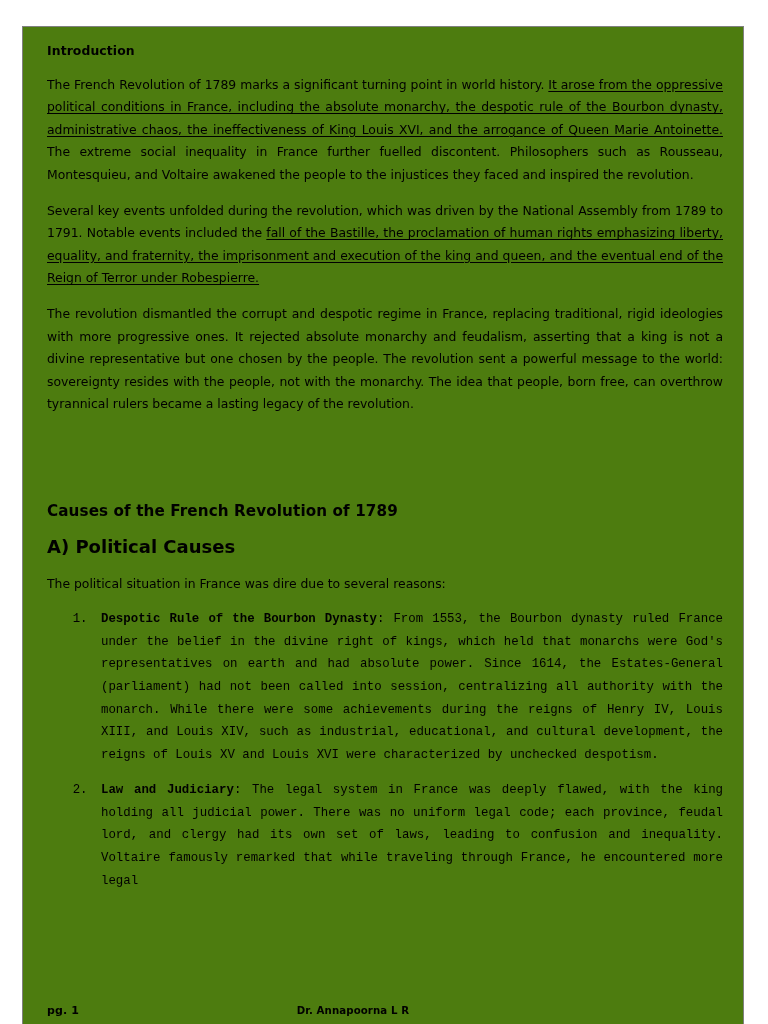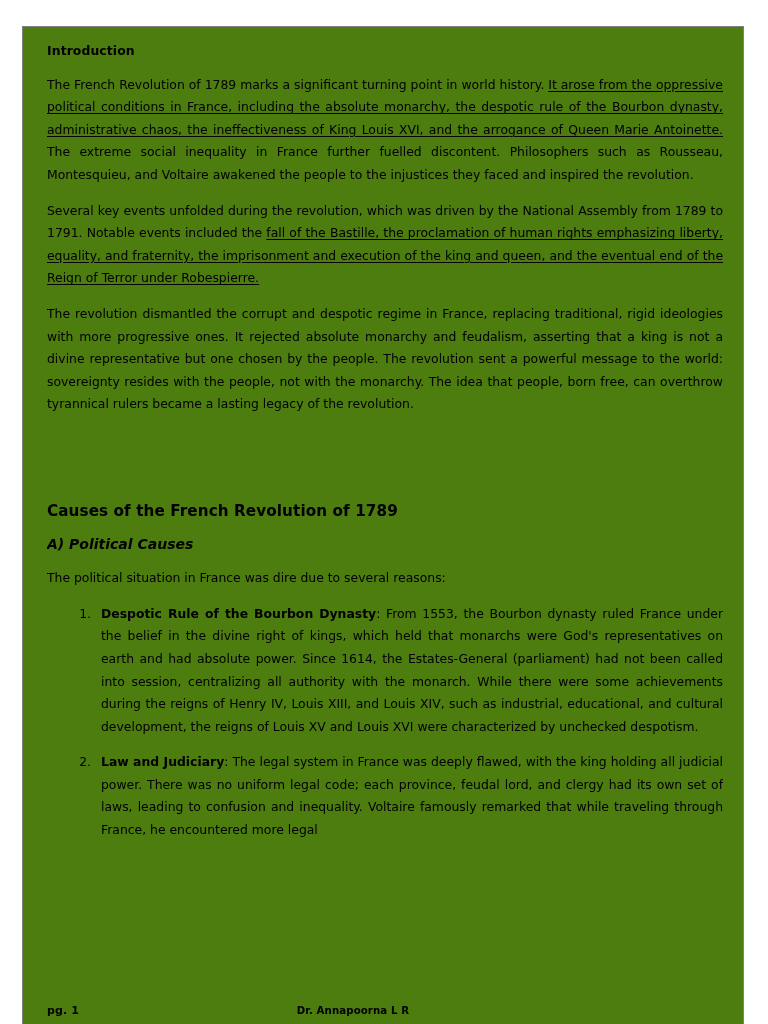--- a/index.html
+++ b/index.html
@@ -46,25 +46,24 @@
 
   .section-heading {
     font-size: 15.2px;
     font-weight: bold;
     line-height: 1.35;
     margin: 0 0 14px 0;
     letter-spacing: 0.1px;
   }
 
   .sub-heading {
-    font-size: 14px;
+    font-size: 18px;
     font-weight: bold;
     line-height: 1.35;
     margin: 0 0 13px 0;
-    font-style: italic;
   }
 
   p.body-text {
     font-size: 12.4px;
     line-height: 1.82;
     text-align: justify;
     margin: 0 0 13px 0;
     word-spacing: 0px;
   }
 
@@ -78,20 +77,21 @@
 
   .b {
     font-weight: bold;
   }
 
   ol.num-list {
     margin: 0;
     padding: 0 0 0 48px;
     list-style-position: outside;
     list-style-type: decimal;
+    font-family: Liberation Mono, monospace;
   }
 
   ol.num-list > li {
     font-size: 12.4px;
     line-height: 1.82;
     text-align: justify;
     margin: 0 0 13px 0;
     padding-left: 6px;
   }
 

